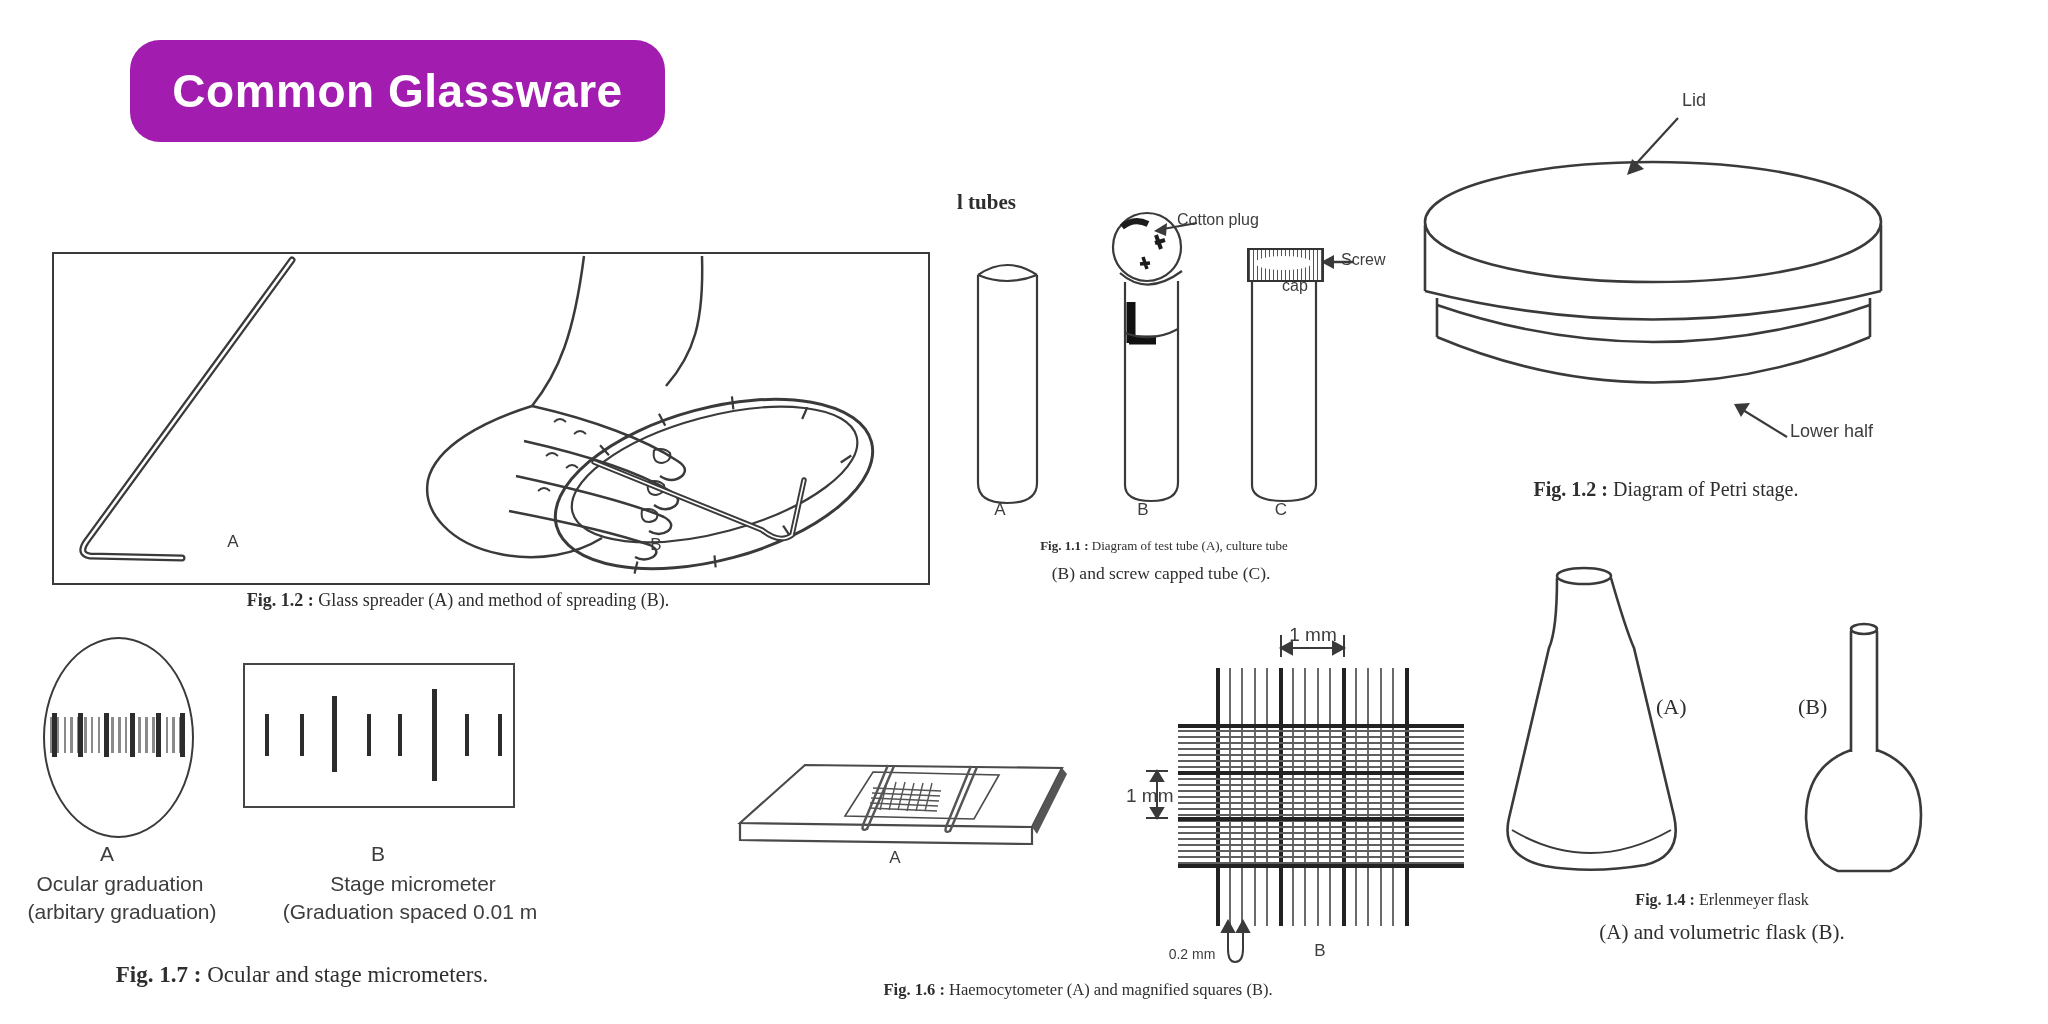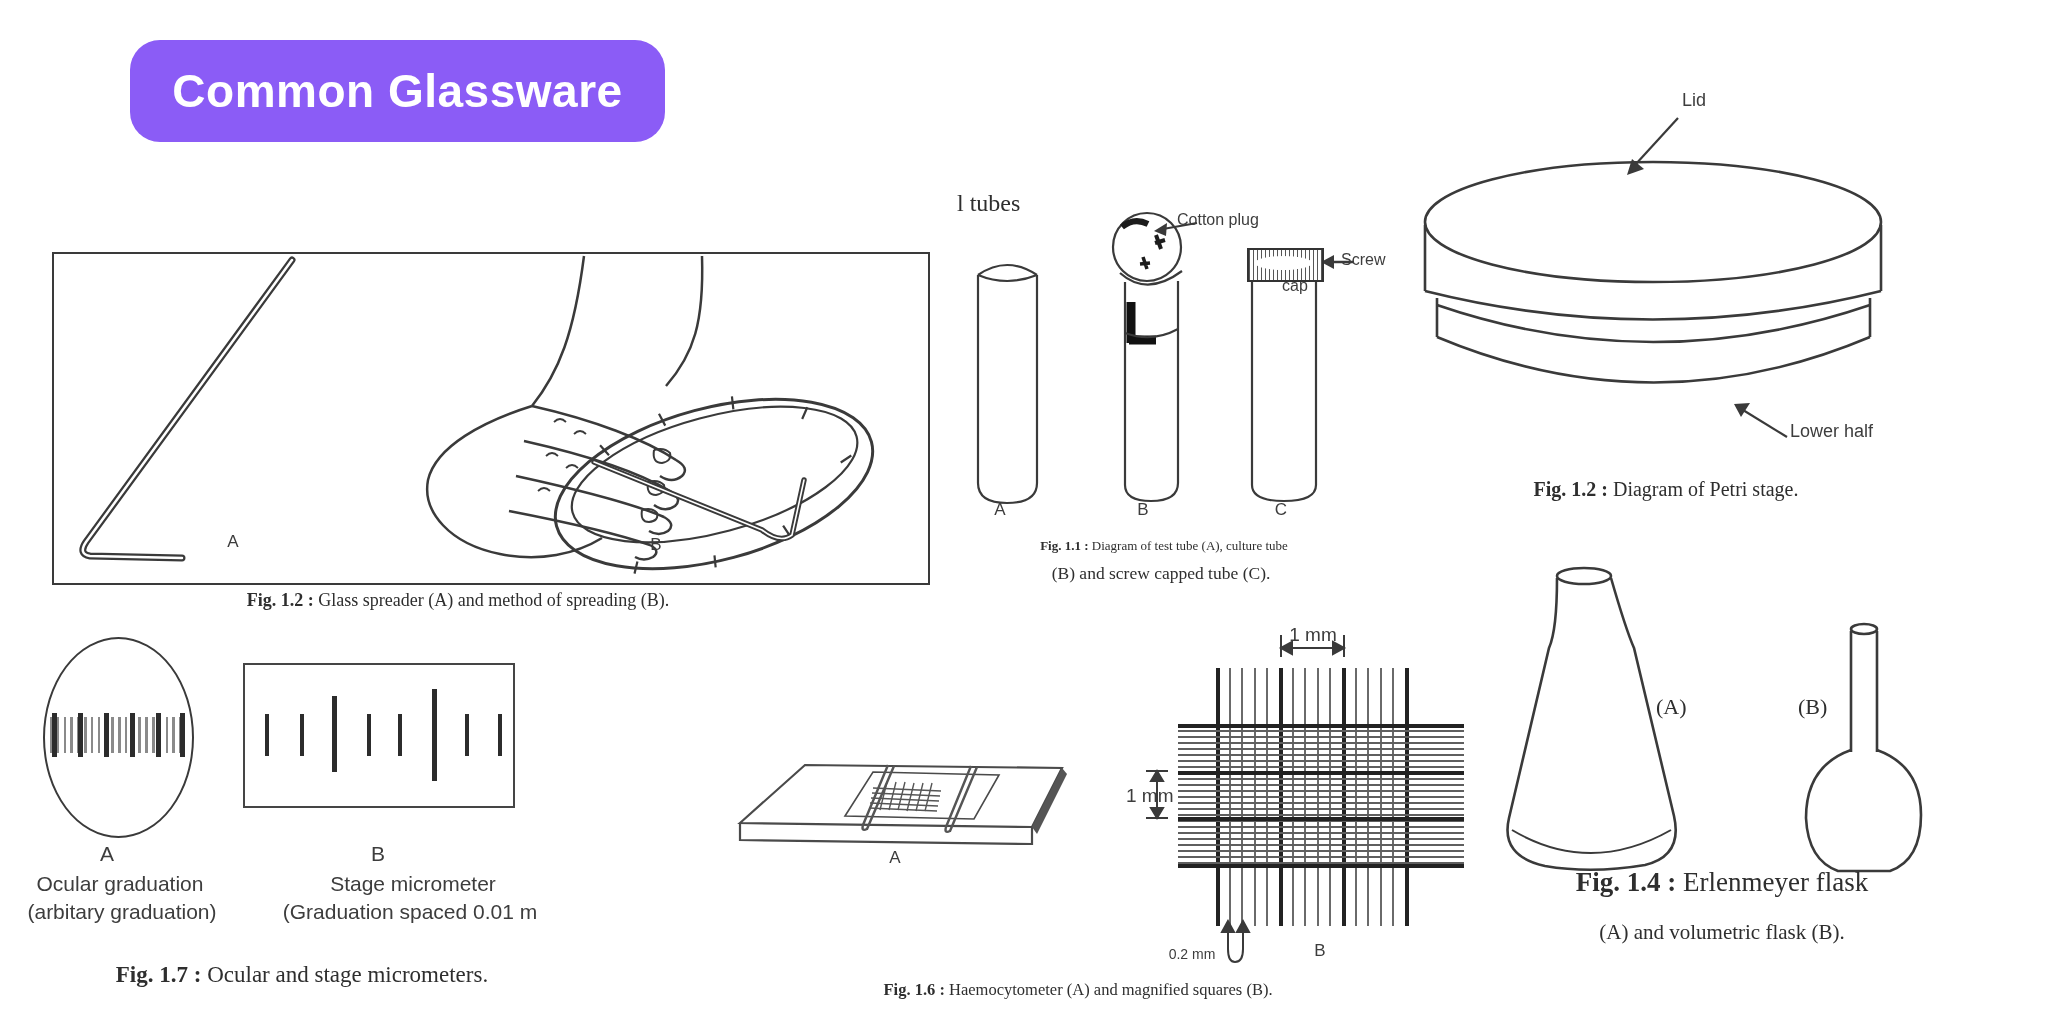--- a/index.html
+++ b/index.html
@@ -6,21 +6,21 @@
   body{width:2048px;height:1024px;position:relative;background:#ffffff;overflow:hidden;
        font-family:"Liberation Sans", sans-serif;color:#333;}
   .abs{position:absolute;}
   .sans{font-family:"Liberation Sans", sans-serif;color:#3d3d3d;}
   .serif{font-family:"Liberation Serif", serif;color:#2e2e2e;}
   .ctr{transform:translateX(-50%);white-space:nowrap;}
   .cap b{font-weight:bold;}
   svg{position:absolute;overflow:visible;}
   .ink{stroke:#3a3a3a;fill:none;}
   
-  .title-box{left:130px;top:40px;width:535px;height:102px;background:#8b5cf6;border-radius:30px;
+  .title-box{left:130px;top:40px;width:535px;height:102px;background:#a21caf;border-radius:30px;
              display:flex;align-items:center;justify-content:center;}
   .title-text{color:#ffffff;font-weight:bold;font-size:46px;letter-spacing:.5px;}
   
   .panel15{left:52px;top:252px;width:874px;height:329px;border:2px solid #3a3a3a;background:#fff;}
   
   .ocular{left:43px;top:637px;width:147px;height:197px;border:2.5px solid #3a3a3a;border-radius:50%;}
   .oc-thin{left:50px;top:717px;width:136px;height:36px;
            background:repeating-linear-gradient(90deg,#8a8a8a 0 2.5px,transparent 2.5px 6.8px);}
   .oc-thick{width:5px;height:44px;top:713px;background:#2c2c2c;}
   
@@ -79,21 +79,21 @@
       <path d="M540,208 L708,276 Q726,290 738,281 L750,226" stroke="#fff" stroke-width="1.6" fill="none" stroke-linecap="round"></path>
     </g>
   </svg>
 </div>
 <div class="abs sans lbl17 ctr" style="left:233px;top:532px;">A</div>
 <div class="abs sans lbl17 ctr" style="left:656px;top:535px;">B</div>
 <div class="abs serif cap ctr" style="left:458px;top:590px;font-size:18px;">
   <b>Fig. 1.2 :</b><span> Glass spreader (A) and method of spreading (B).</span>
 </div>
 
-<div class="abs serif" style="left:957px;top:190px;font-size:24px;font-weight:normal;">l tubes</div>
+<div class="abs serif" style="left:957px;top:190px;font-size:21px;font-weight:bold;">l tubes</div>
 
 <svg class="abs" style="left:950px;top:185px;" width="440" height="330" viewBox="0 0 440 330">
 
   <g stroke="#3a3a3a" fill="none" stroke-width="2.2">
     <path d="M28,90 Q57,70 87,90"></path>
     <path d="M28,90 Q57,102 87,90"></path>
     <path d="M28,90 V298 Q28,318 57,318 Q87,318 87,298 V90"></path>
   </g>
 
   <g stroke="#3a3a3a" fill="none" stroke-width="2.2">
@@ -253,18 +253,18 @@
     <path d="M22,270 Q100,316 181,270" stroke-width="2"></path>
   </g>
   <g stroke="#3a3a3a" fill="none" stroke-width="2.6">
     <ellipse cx="374" cy="69" rx="13" ry="5"></ellipse>
     <path d="M361,71 V192 M387,71 V192"></path>
     <path d="M361,190 Q316,206 316,258 Q318,300 348,311 L400,311 Q431,300 431,255 Q431,206 387,190"></path>
   </g>
 </svg>
 <div class="abs serif" style="left:1656px;top:694px;font-size:22px;">(A)</div>
 <div class="abs serif" style="left:1798px;top:694px;font-size:22px;">(B)</div>
-<div class="abs serif cap ctr" style="left:1722px;top:867px;font-size:27px;">
+<div class="abs serif cap ctr" style="left:1722px;top:891px;font-size:16px;">
   <b>Fig. 1.4 :</b><span> Erlenmeyer flask</span>
 </div>
 <div class="abs serif cap ctr" style="left:1722px;top:920px;font-size:21px;">
   <span>(A) and volumetric flask (B).</span>
 </div>
 
 </body></html>

